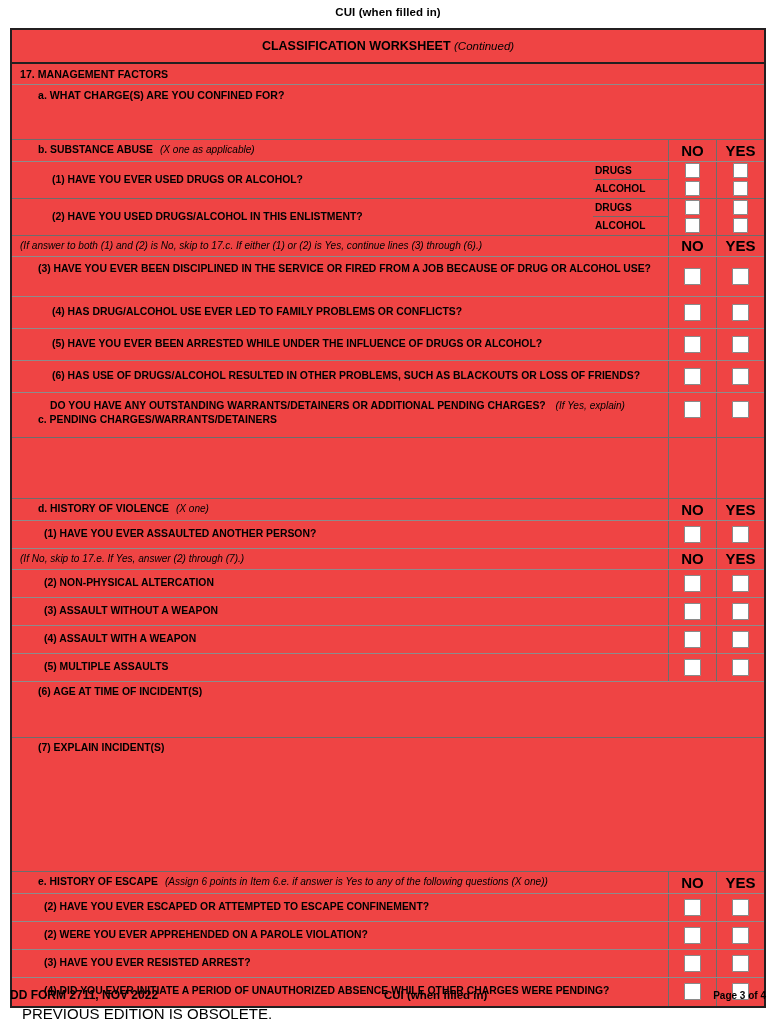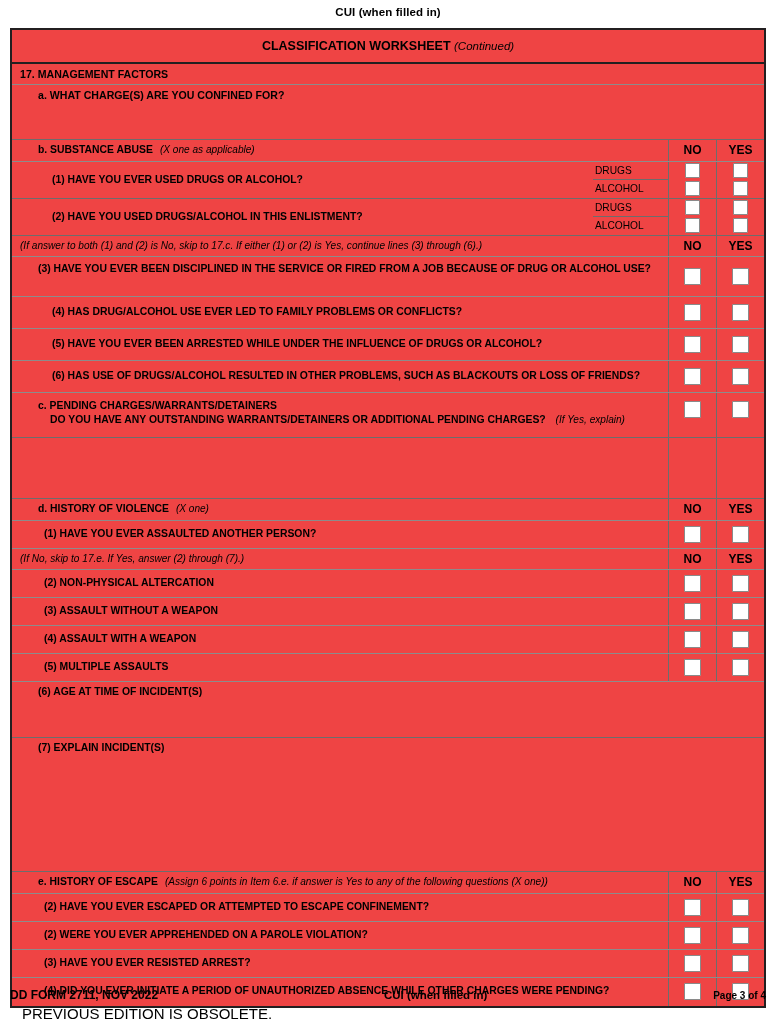--- a/index.html
+++ b/index.html
@@ -81,21 +81,21 @@
     box-sizing: border-box;
     border-left: 1px solid #6d6d6d;
     display: flex;
     align-items: center;
     justify-content: center;
     font-size: 10.4px;
     font-weight: bold;
   }
   .col-yes { flex: 0 0 48px; }
 
-  .hdr-cell { font-size: 12px; font-weight: bold; }
+  .hdr-cell { font-size: 15px; font-weight: bold; }
 
   .cbx {
     width: 17px;
     height: 17px;
     border: 1.4px solid #8a8a8a;
     background: #fff;
     box-sizing: border-box;
     border-radius: 1px;
   }
 
@@ -135,21 +135,21 @@
     align-items: center;
   }
   .sa-sub { flex: 0 0 75px; box-sizing: border-box; }
   .sa-sub .sa-subrow {
     height: 18px;
     display: flex;
     align-items: center;
     justify-content: flex-start;
     padding-left: 2px;
     font-size: 10.2px;
-    font-weight: normal;
+    font-weight: bold;
     box-sizing: border-box;
   }
   .sa-sub .sa-subrow.first { border-bottom: 1px solid #6d6d6d; }
   .sa-cols { display: flex; flex: 0 0 96px; }
   .sa-cols .sacol {
     flex: 0 0 48px;
     border-left: 1px solid #6d6d6d;
     box-sizing: border-box;
   }
   .sa-cols .sacell {
@@ -341,25 +341,25 @@
       <div class="col-no">
           <span class="cbx"></span>
         </div>
       <div class="col-yes">
           <span class="cbx"></span>
         </div>
     </div>
 
     <div class="open-area" style="height:44px;">
       <div class="oa-label">
-        <div>c. PENDING CHARGES/WARRANTS/DETAINERS</div>
         <div style="padding-left:12px;">
           <span>DO YOU HAVE ANY OUTSTANDING WARRANTS/DETAINERS OR ADDITIONAL PENDING CHARGES?</span>
           <span class="ital" style="margin-left:7px;">(If Yes, explain)</span>
         </div>
+        <div>c. PENDING CHARGES/WARRANTS/DETAINERS</div>
       </div>
       <div class="oa-col">
           <span class="cbx"></span>
         </div>
       <div class="oa-col">
           <span class="cbx"></span>
         </div>
     </div>
 
     <div class="spacer-cols" style="height:60px;">

